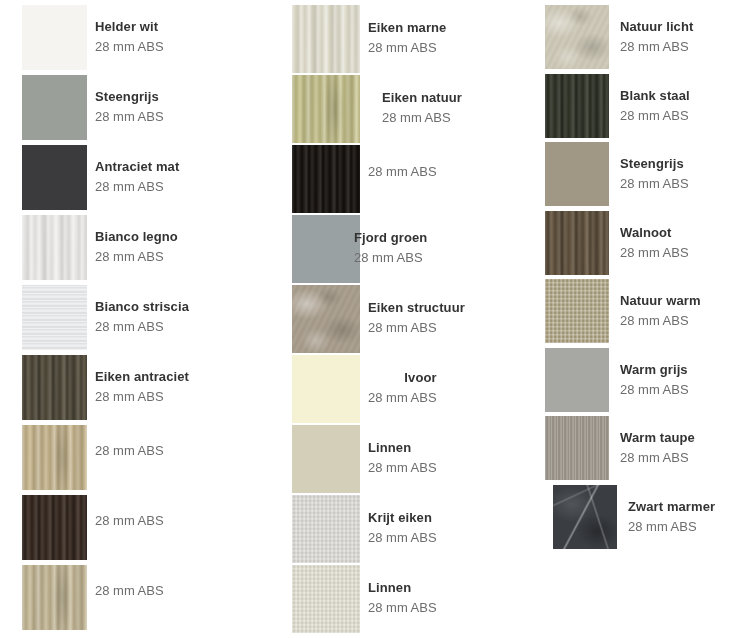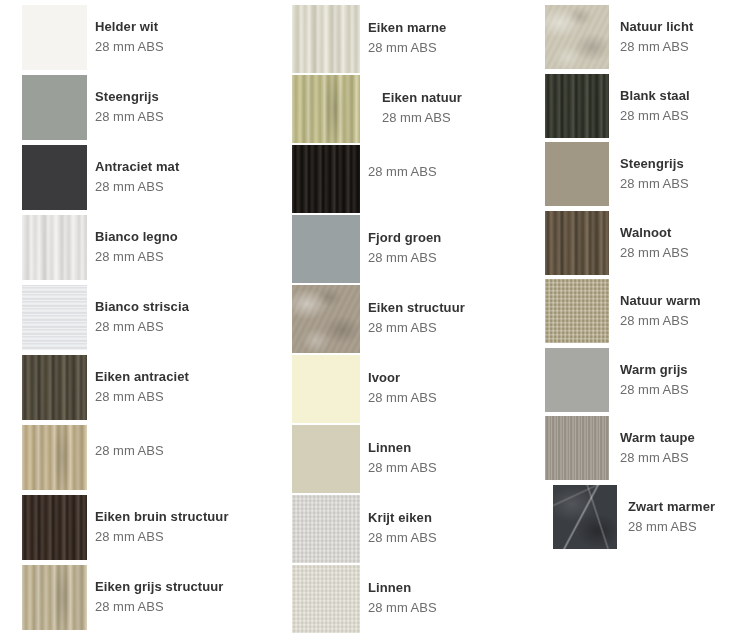--- a/index.html
+++ b/index.html
@@ -114,30 +114,28 @@
         </div>
         <div class="labels" style="left: 95px; top: 14px;">
           <div class="sub">28 mm ABS</div>
         </div>
       </div>
       <div class="swatch-item" style="position: absolute; left: 0px; top: 495px; width: 100%; height: 65px;">
         <div class="sw" style="left: 22px; width: 65px; height: 65px; background-color: rgb(58, 42, 32);">
           <div class="grain" style="background-image: repeating-linear-gradient(90deg, rgba(255, 255, 255, 0.16) 0px, rgba(0, 0, 0, 0.22) 3px, rgba(255, 255, 255, 0.1) 6px, rgba(0, 0, 0, 0.18) 10px, rgba(255, 255, 255, 0.13) 14px), repeating-linear-gradient(89deg, rgba(0, 0, 0, 0.2) 0px, rgba(0, 0, 0, 0) 8px, rgba(0, 0, 0, 0.22) 17px);"></div>
         </div>
         <div class="labels" style="left: 95px; top: 14px;">
-          <div class="title">Eiken bruin structuur</div>
           <div class="sub">28 mm ABS</div>
         </div>
       </div>
       <div class="swatch-item" style="position: absolute; left: 0px; top: 565px; width: 100%; height: 65px;">
         <div class="sw" style="left: 22px; width: 65px; height: 65px; background-color: rgb(195, 181, 144);">
           <div class="grain" style="background-image: repeating-linear-gradient(90deg, rgba(255, 255, 255, 0.4) 0px, rgba(0, 0, 0, 0.05) 4px, rgba(255, 255, 255, 0.22) 8px, rgba(0, 0, 0, 0.1) 12px, rgba(255, 255, 255, 0.3) 16px), repeating-linear-gradient(91deg, rgba(0, 0, 0, 0.09) 0px, rgba(0, 0, 0, 0) 9px, rgba(0, 0, 0, 0.1) 19px), radial-gradient(14px 60px at 62% 50%, rgba(0, 0, 0, 0.16), rgba(0, 0, 0, 0) 70%);"></div>
         </div>
         <div class="labels" style="left: 95px; top: 14px;">
-          <div class="title">Eiken grijs structuur</div>
           <div class="sub">28 mm ABS</div>
         </div>
       </div>
     </div>
     <div class="column col-1">
       <div class="swatch-item" style="position: absolute; left: 0px; top: 5px; width: 100%; height: 68px;">
         <div class="sw" style="left: 2px; width: 68px; height: 68px; background-color: rgb(222, 219, 201);">
           <div class="grain" style="background-image: repeating-linear-gradient(90deg, rgba(255, 255, 255, 0.55) 0px, rgba(255, 255, 255, 0) 3px, rgba(0, 0, 0, 0.07) 6px, rgba(255, 255, 255, 0.35) 9px, rgba(0, 0, 0, 0.04) 13px, rgba(255, 255, 255, 0.5) 17px), repeating-linear-gradient(88deg, rgba(0, 0, 0, 0.05) 0px, rgba(0, 0, 0, 0) 11px, rgba(0, 0, 0, 0.06) 23px);"></div>
         </div>
         <div class="labels" style="left: 78px; top: 15px;">
@@ -159,39 +157,39 @@
           <div class="grain" style="background-image: repeating-linear-gradient(90deg, rgba(255, 255, 255, 0.16) 0px, rgba(0, 0, 0, 0.22) 3px, rgba(255, 255, 255, 0.1) 6px, rgba(0, 0, 0, 0.18) 10px, rgba(255, 255, 255, 0.13) 14px), repeating-linear-gradient(89deg, rgba(0, 0, 0, 0.2) 0px, rgba(0, 0, 0, 0) 8px, rgba(0, 0, 0, 0.22) 17px);"></div>
         </div>
         <div class="labels" style="left: 78px; top: 15px;">
           <div class="sub">28 mm ABS</div>
         </div>
       </div>
       <div class="swatch-item" style="position: absolute; left: 0px; top: 215px; width: 100%; height: 68px;">
         <div class="sw" style="left: 2px; width: 68px; height: 68px; background-color: rgb(154, 161, 163);">
           <div class="grain"></div>
         </div>
-        <div class="labels" style="left: 78px; top: 15px;">
+        <div class="labels" style="left: 64px; top: 15px;">
           <div class="title">Fjord groen</div>
           <div class="sub">28 mm ABS</div>
         </div>
       </div>
       <div class="swatch-item" style="position: absolute; left: 0px; top: 285px; width: 100%; height: 68px;">
         <div class="sw" style="left: 2px; width: 68px; height: 68px; background-color: rgb(168, 157, 140);">
           <div class="grain" style="background-image: radial-gradient(30px 22px at 22% 28%, rgba(255, 255, 255, 0.42), rgba(255, 255, 255, 0) 70%), radial-gradient(26px 20px at 74% 66%, rgba(0, 0, 0, 0.16), rgba(0, 0, 0, 0) 72%), radial-gradient(18px 14px at 55% 18%, rgba(0, 0, 0, 0.12), rgba(0, 0, 0, 0) 70%), radial-gradient(20px 18px at 35% 82%, rgba(255, 255, 255, 0.28), rgba(255, 255, 255, 0) 70%), repeating-linear-gradient(117deg, rgba(0, 0, 0, 0.04) 0px, rgba(255, 255, 255, 0.05) 3px, rgba(0, 0, 0, 0.03) 6px);"></div>
         </div>
         <div class="labels" style="left: 78px; top: 15px;">
           <div class="title">Eiken structuur</div>
           <div class="sub">28 mm ABS</div>
         </div>
       </div>
       <div class="swatch-item" style="position: absolute; left: 0px; top: 355px; width: 100%; height: 68px;">
         <div class="sw" style="left: 2px; width: 68px; height: 68px; background-color: rgb(244, 242, 211);">
           <div class="grain"></div>
         </div>
-        <div class="labels" style="left: 78px; top: 15px;">
+        <div class="labels" style="left: 78px; top: 15px; align-items: flex-end;">
           <div class="title">Ivoor</div>
           <div class="sub">28 mm ABS</div>
         </div>
       </div>
       <div class="swatch-item" style="position: absolute; left: 0px; top: 425px; width: 100%; height: 68px;">
         <div class="sw" style="left: 2px; width: 68px; height: 68px; background-color: rgb(212, 207, 185);">
           <div class="grain"></div>
         </div>
         <div class="labels" style="left: 78px; top: 15px;">
           <div class="title">Linnen</div>

